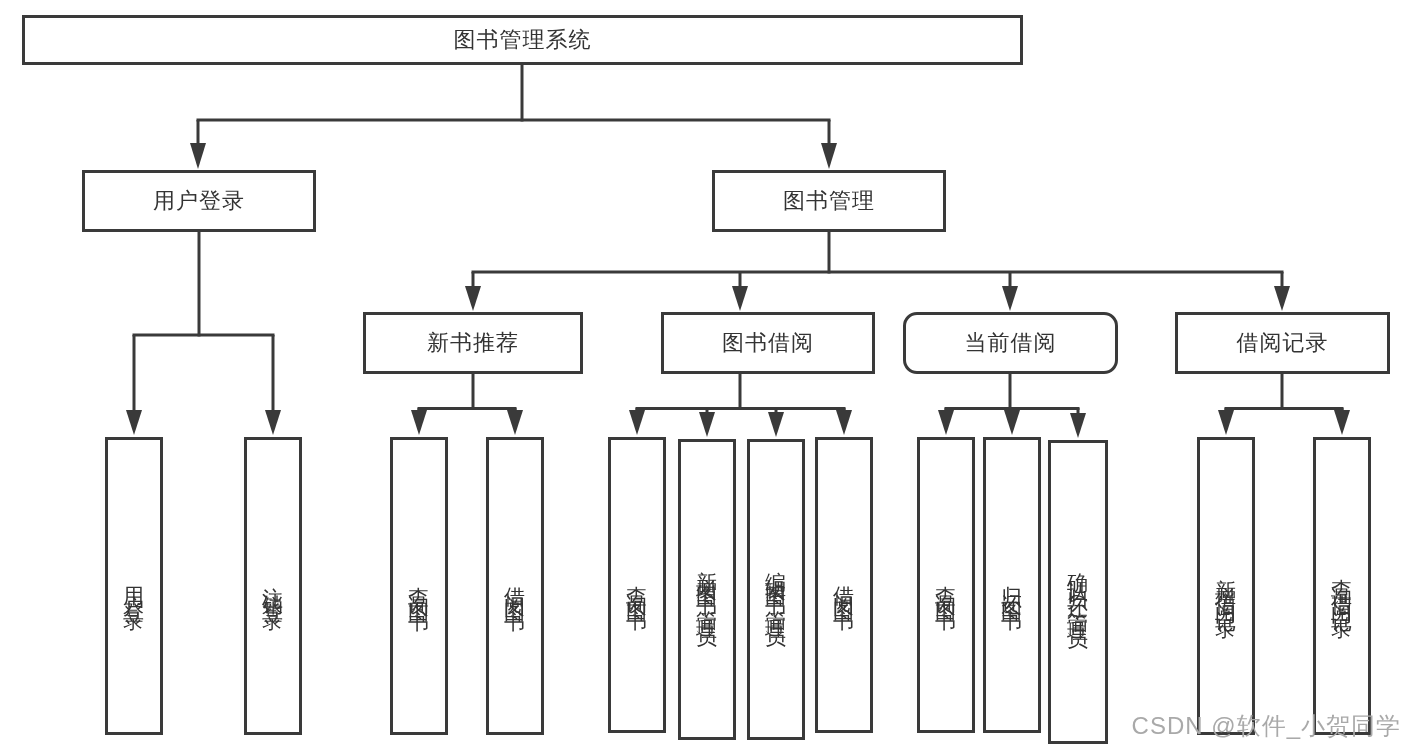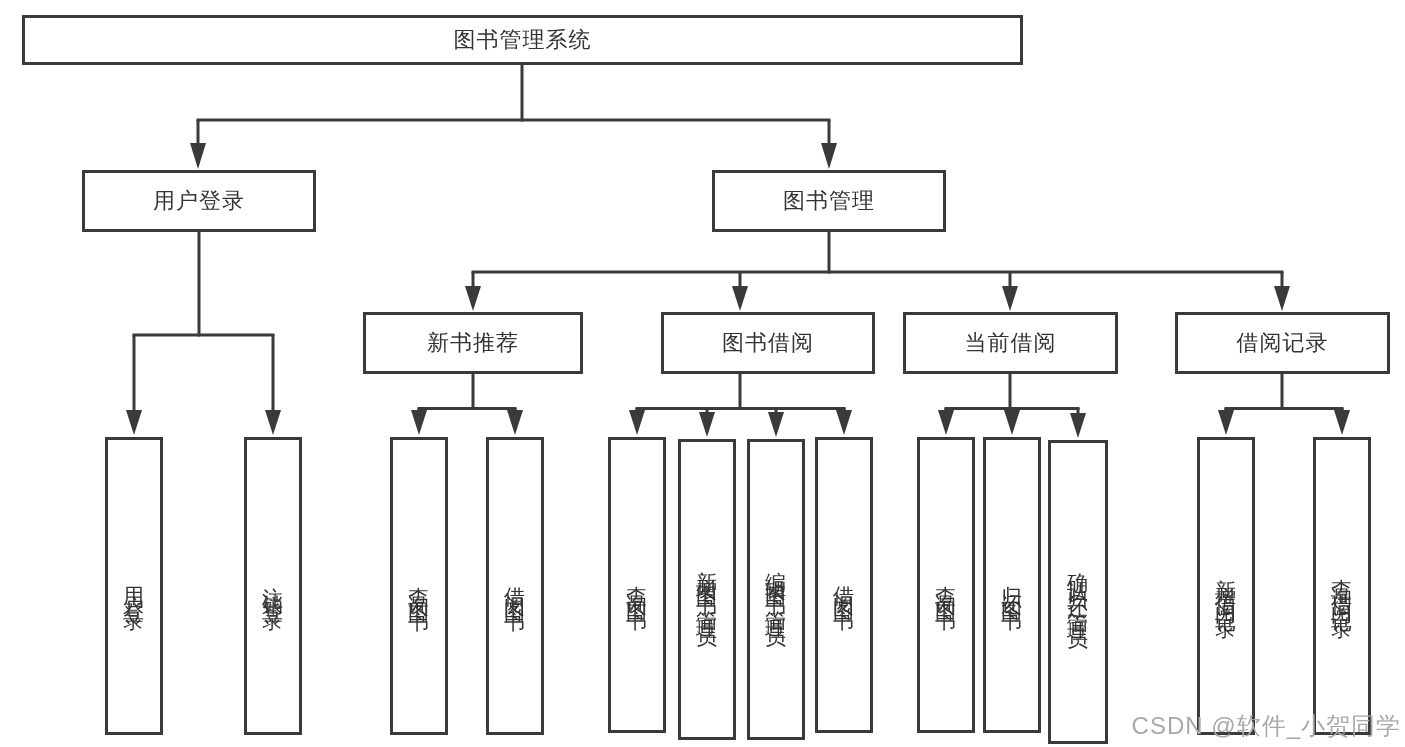--- a/index.html
+++ b/index.html
@@ -114,21 +114,21 @@
   <div class="node" style="left:712px;top:170px;width:234px;height:62px;text-align:right;">
       <span>图书管理</span>
     </div>
 
   <div class="node" style="left:363px;top:312px;width:220px;height:62px;">
       <span>新书推荐</span>
     </div>
   <div class="node" style="left:633px;top:312px;width:214px;height:62px;margin-left:28px;">
       <span>图书借阅</span>
     </div>
-  <div class="node" style="left:903px;top:312px;width:215px;height:62px;">
+  <div class="node" style="left:903px;top:312px;width:215px;height:62px;border-radius:14px;">
       <span>当前借阅</span>
     </div>
   <div class="node" style="left:1175px;top:312px;width:215px;height:62px;">
       <span>借阅记录</span>
     </div>
 
   <div class="leaf" style="left:105px;top:437px;width:58px;height:298px;">
       <span class="vtext">用户登录</span>
     </div>
   <div class="leaf" style="left:244px;top:437px;width:58px;height:298px;">

